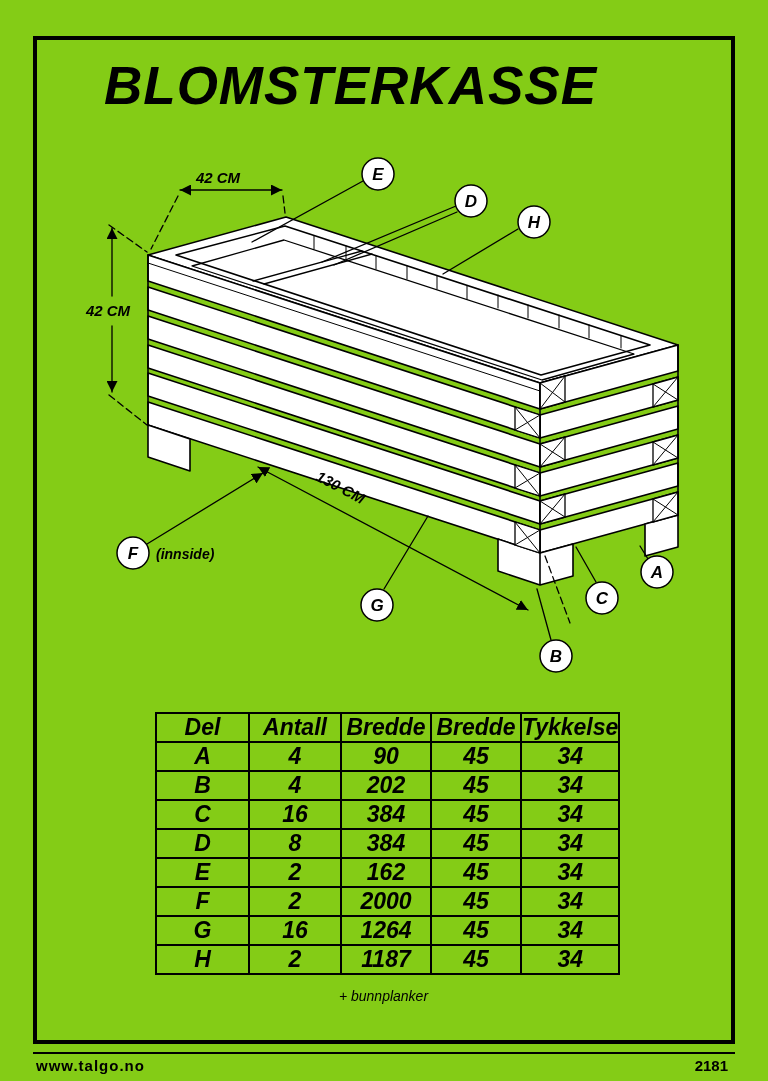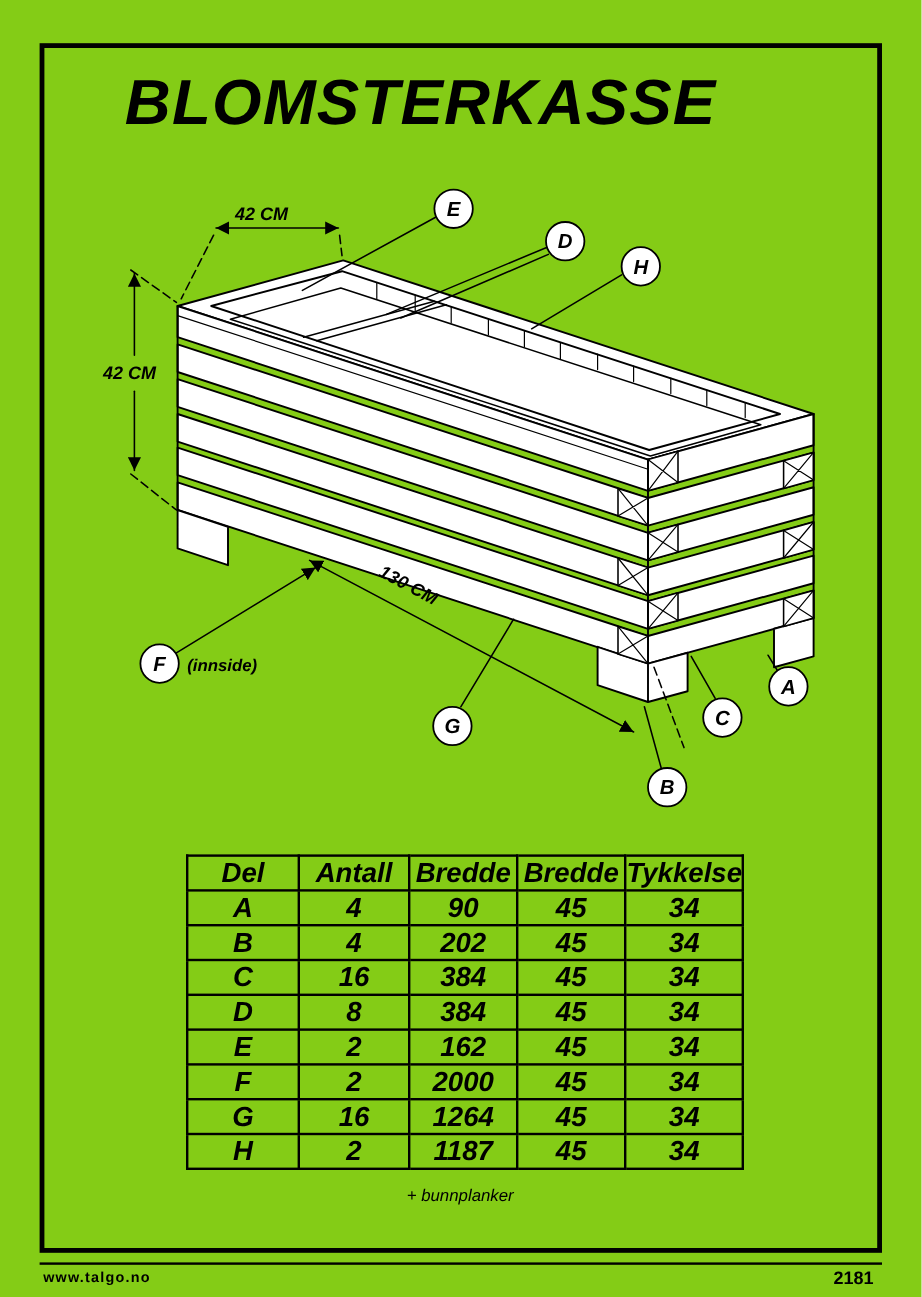--- a/index.html
+++ b/index.html
@@ -13,21 +13,21 @@
   .dimtext { font-size:15px; font-style:italic; font-weight:bold; }
   .lettertext { font-size:17px; font-style:italic; font-weight:bold; }
   .notetext { font-size:14px; font-style:italic; font-weight:bold; }
   table.parts { position:absolute; left:155px; top:712px; border-collapse:collapse; table-layout:fixed; }
   table.parts th, table.parts td { border:2px solid #000; font-style:italic; font-weight:bold;
            font-size:23px; text-align:center; padding:0; height:25px; }
   .c1{width:93px}.c2{width:92px}.c3{width:90px}.c4{width:90px}.c5{width:92px}
   .footnote { position:absolute; left:155px; top:988px; width:457px; text-align:center;
               font-style:italic; font-weight:normal; font-size:14px; }
   .footer-line { position:absolute; left:33px; top:1052px; width:702px; border-top:2px solid #000; }
-  .footer-left { position:absolute; left:36px; top:1057px; font-size:12px; font-weight:bold; letter-spacing:1px;text-align:center; }
+  .footer-left { position:absolute; left:36px; top:1057px; font-size:15px; font-weight:bold; letter-spacing:1px;text-align:center; }
   .footer-right { position:absolute; right:40px; top:1057px; font-size:15px; font-weight:bold; }
 </style>
 </head>
 <body>
 
 <div class="page">
 
   <div class="frame"></div>
 
   <div class="title">BLOMSTERKASSE</div>

